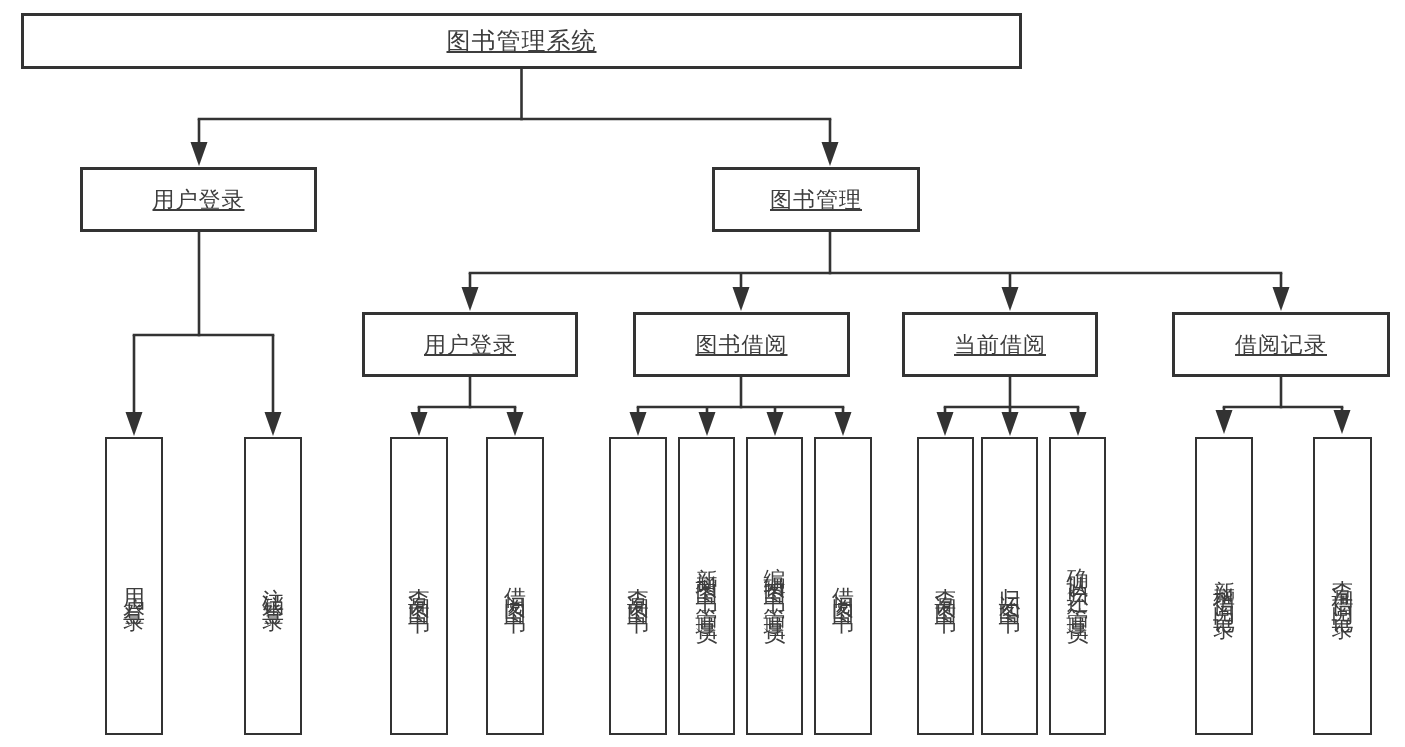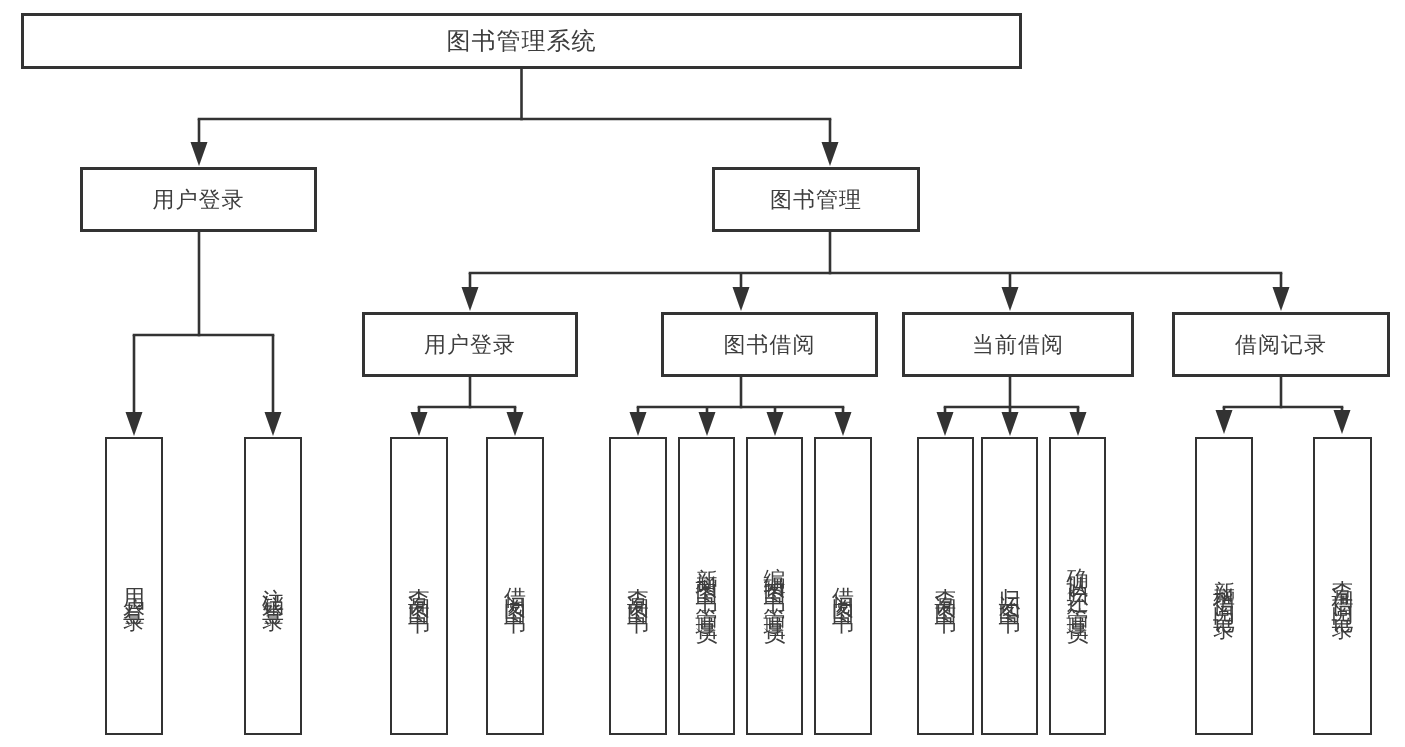--- a/index.html
+++ b/index.html
@@ -19,21 +19,21 @@
     position:absolute;
     box-sizing:border-box;
     background:#fff;
     border:3px solid var(--border);
     color:var(--text);
     display:flex;
     align-items:center;
     justify-content:center;
     z-index:2;
   }
-  .hbox{font-size:22px;letter-spacing:1px;white-space:nowrap;}
+  .hbox{font-size:22px;letter-spacing:1px;white-space:nowrap;text-decoration:underline;}
   .title{font-size:24px;}
   .vbox{
     border-width:2.5px;
     writing-mode:vertical-rl;
     text-orientation:mixed;
     font-size:22px;
     letter-spacing:8px;
     line-height:1.0;
   }
   #watermark{
@@ -106,22 +106,22 @@
       <line x1="1342" y1="407" x2="1342" y2="418"></line>
       <path d="M 1333.5 410 L 1350.5 410 L 1342 434 Z"></path>
     </svg>
 
   <div class="node hbox title" style="left:21px;top:13px;width:1001px;height:56px;">图书管理系统</div>
 
   <div class="node hbox" style="left:80px;top:167px;width:237px;height:65px;">用户登录</div>
   <div class="node hbox" style="left:712px;top:167px;width:208px;height:65px;">图书管理</div>
 
   <div class="node hbox" style="left:362px;top:312px;width:216px;height:65px;">用户登录</div>
-  <div class="node hbox" style="left:633px;top:312px;width:217px;height:65px;margin-left:28px;">图书借阅</div>
-  <div class="node hbox" style="left:902px;top:312px;width:232px;height:65px;">当前借阅</div>
+  <div class="node hbox" style="left:633px;top:312px;width:217px;height:65px;">图书借阅</div>
+  <div class="node hbox" style="left:902px;top:312px;width:196px;height:65px;">当前借阅</div>
   <div class="node hbox" style="left:1172px;top:312px;width:218px;height:65px;">借阅记录</div>
 
   <div class="node vbox" style="left:105px;top:437px;width:58px;height:298px;">用户登录</div>
   <div class="node vbox" style="left:244px;top:437px;width:58px;height:298px;">注销登录</div>
 
   <div class="node vbox" style="left:390px;top:437px;width:58px;height:298px;">查询图书</div>
   <div class="node vbox" style="left:486px;top:437px;width:58px;height:298px;">借阅图书</div>
 
   <div class="node vbox" style="left:609px;top:437px;width:58px;height:298px;">查询图书</div>
   <div class="node vbox" style="left:678px;top:437px;width:57px;height:298px;">新增图书（管理员）</div>

